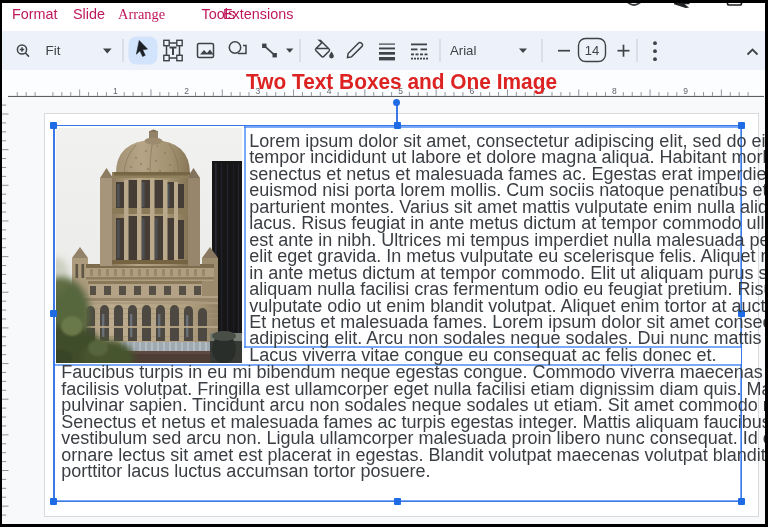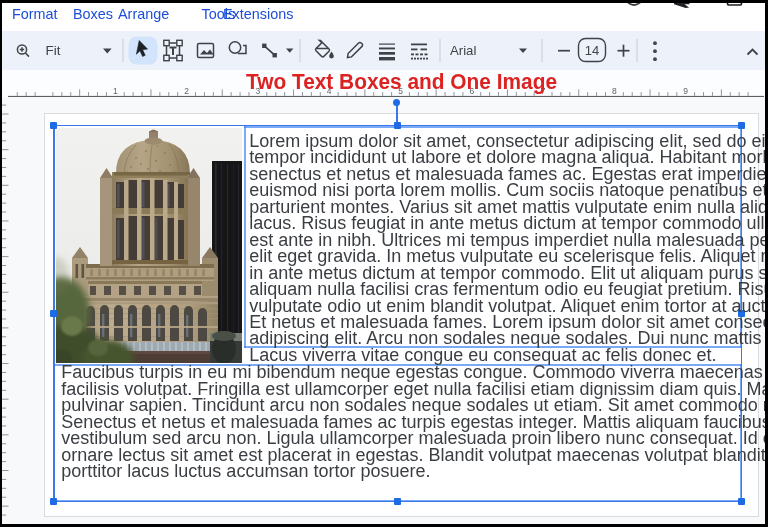--- a/index.html
+++ b/index.html
@@ -2,43 +2,43 @@
 <html><head>
 <meta charset="utf-8">
 <style>
   html,body{margin:0;padding:0;}
   #stage{position:relative;width:768px;height:527px;background:#fff;overflow:hidden;
          font-family:"Liberation Sans",sans-serif;}
   .abs{position:absolute;}
   
   .frame{position:absolute;background:#000;}
   
-  .menuitem{position:absolute;top:6.6px;font-size:14.4px;line-height:15px;color:#1d4ed8;}
+  .menuitem{position:absolute;top:6.6px;font-size:14.4px;line-height:15px;color:#be185d;}
   
   #toolbar{position:absolute;left:2px;top:31px;width:763.5px;height:38.5px;background:#edf1fa;}
   
   #ruler{position:absolute;left:2px;top:69.5px;width:763.5px;height:27px;background:#fcfdff;}
   
   #canvas{position:absolute;left:2px;top:96.5px;width:763.5px;height:427px;background:#f8f9fa;}
   #slide{position:absolute;left:42px;top:16.5px;width:713px;height:402px;background:#fff;border:1px solid #d9dbde;}
   
   .selline{position:absolute;background:#3b78e8;}
   .tbline{position:absolute;background:rgba(66,133,244,0.70);}
   .handle{position:absolute;width:7px;height:7px;background:#1f6be6;border-radius:1px;}
   
   .tbtext{position:absolute;font-size:18px;line-height:16.45px;color:#3a3e43;white-space:nowrap;}
   #redtitle{position:absolute;left:245.5px;top:69.6px;font-weight:bold;font-size:22.8px;line-height:23px;color:#dd2222;white-space:nowrap;transform:scaleX(0.915);transform-origin:0 0;}
 </style>
 </head>
 <body>
 <div id="stage">
 
   <div class="menuitem" style="left:12px;">Format</div>
-  <div class="menuitem" style="left:73px;">Boxes</div>
-  <div class="menuitem" style="left:118px;">Arrange</div>
+  <div class="menuitem" style="left:73px;">Slide</div>
+  <div class="menuitem" style="left:118px;font-family:Liberation Serif, serif;">Arrange</div>
   <div class="menuitem" style="left:185.5px;margin-left:16px;">Tools</div>
   <div class="menuitem" style="left:223px;">Extensions</div>
   <div class="menuitem" style="left:317px;margin-top:23px;">Help</div>
 
   <svg class="abs" style="left:600px;top:0;" width="168" height="12" viewBox="0 0 168 12">
     <path d="M 25.5 0.5 Q 34 9.5 42.5 0.5" fill="none" stroke="#3c4043" stroke-width="1.8"></path>
     <path d="M 74 1 l 15.5 0 l 0 3.2 l -5 0 l 4.6 3.4 l -3.4 0.3 l -11.7 -3.7 z" fill="#202124"></path>
     <path d="M 127.5 2 l 0 1.6 a 1.5 1.5 0 0 0 1.5 1.4 l 11 0 a 1.5 1.5 0 0 0 1.5 -1.4 l 0 -1.6" fill="none" stroke="#202124" stroke-width="1.7"></path>
   </svg>
 

